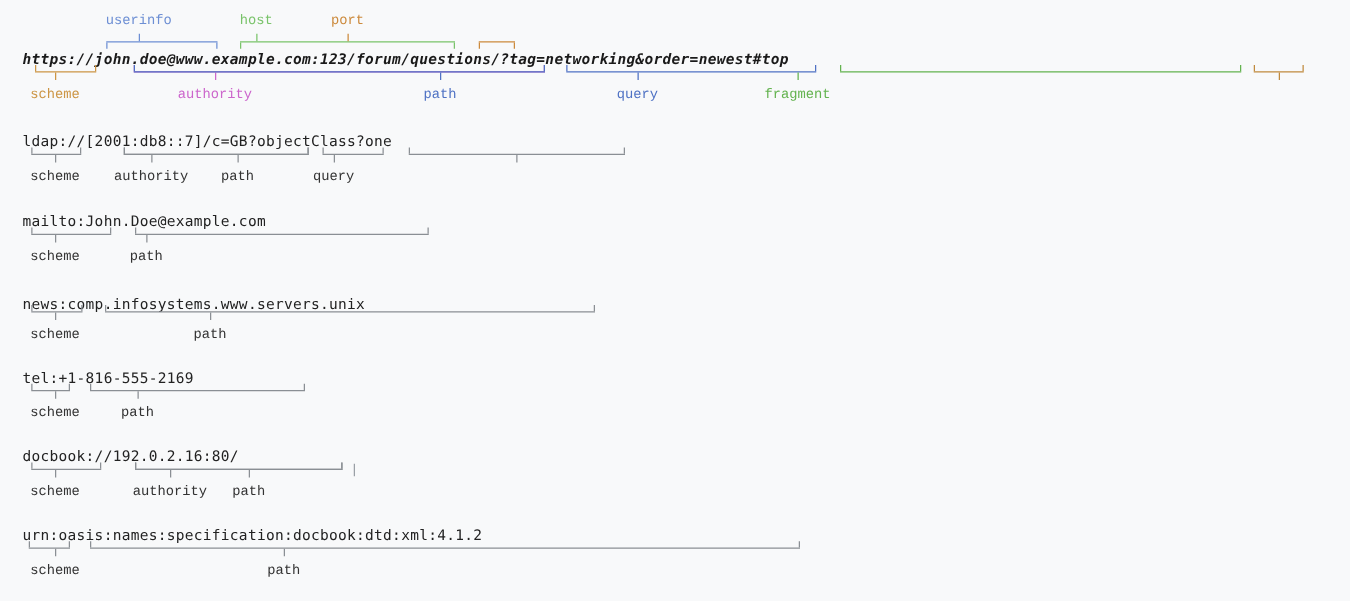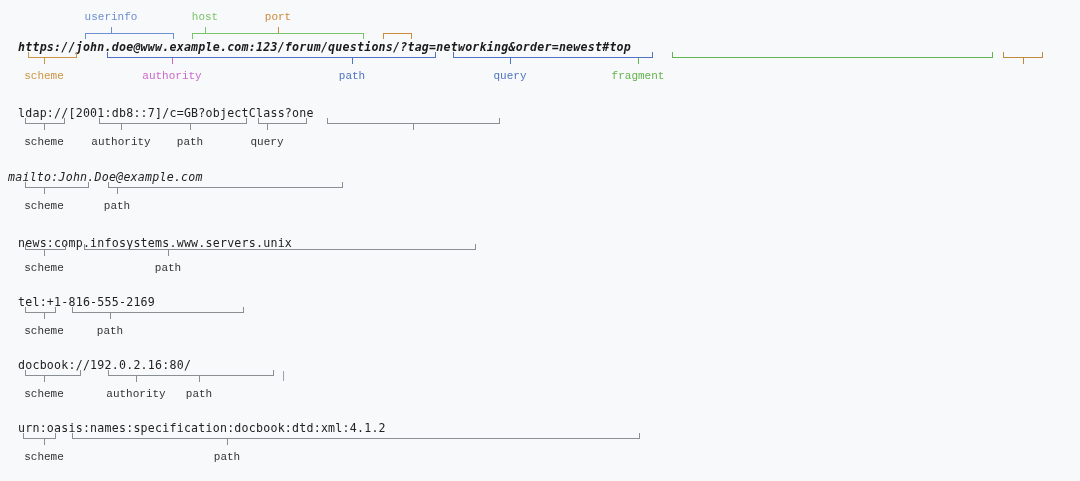--- a/index.html
+++ b/index.html
@@ -190,21 +190,21 @@
       </div>
       <div class="label" style="left: 267px; top: 136px; color: rgb(51, 51, 51);">query</div>
       <div class="brk below" style="left: 327px; width: 173px; top: 123px; color: rgb(138, 143, 148);">
         <div class="bar"></div>
         <div class="endL"></div>
         <div class="endR"></div>
         <div class="tick" style="left: 86px;"></div>
       </div>
     </div>
     <div class="row" style="top: 0px;">
-      <div class="uri-text" style="left: 8px; top: 170px; font-style: italic;">mailto:John.Doe@example.com</div>
+      <div class="uri-text" style="left: 18px; top: 170px;">mailto:John.Doe@example.com</div>
       <div class="brk below" style="left: 25px; width: 64px; top: 187px; color: rgb(138, 143, 148);">
         <div class="bar"></div>
         <div class="endL"></div>
         <div class="endR"></div>
         <div class="tick" style="left: 19px;"></div>
       </div>
       <div class="label" style="left: 44px; top: 200px; color: rgb(51, 51, 51);">scheme</div>
       <div class="brk below" style="left: 108px; width: 235px; top: 187px; color: rgb(138, 143, 148);">
         <div class="bar"></div>
         <div class="endL"></div>

